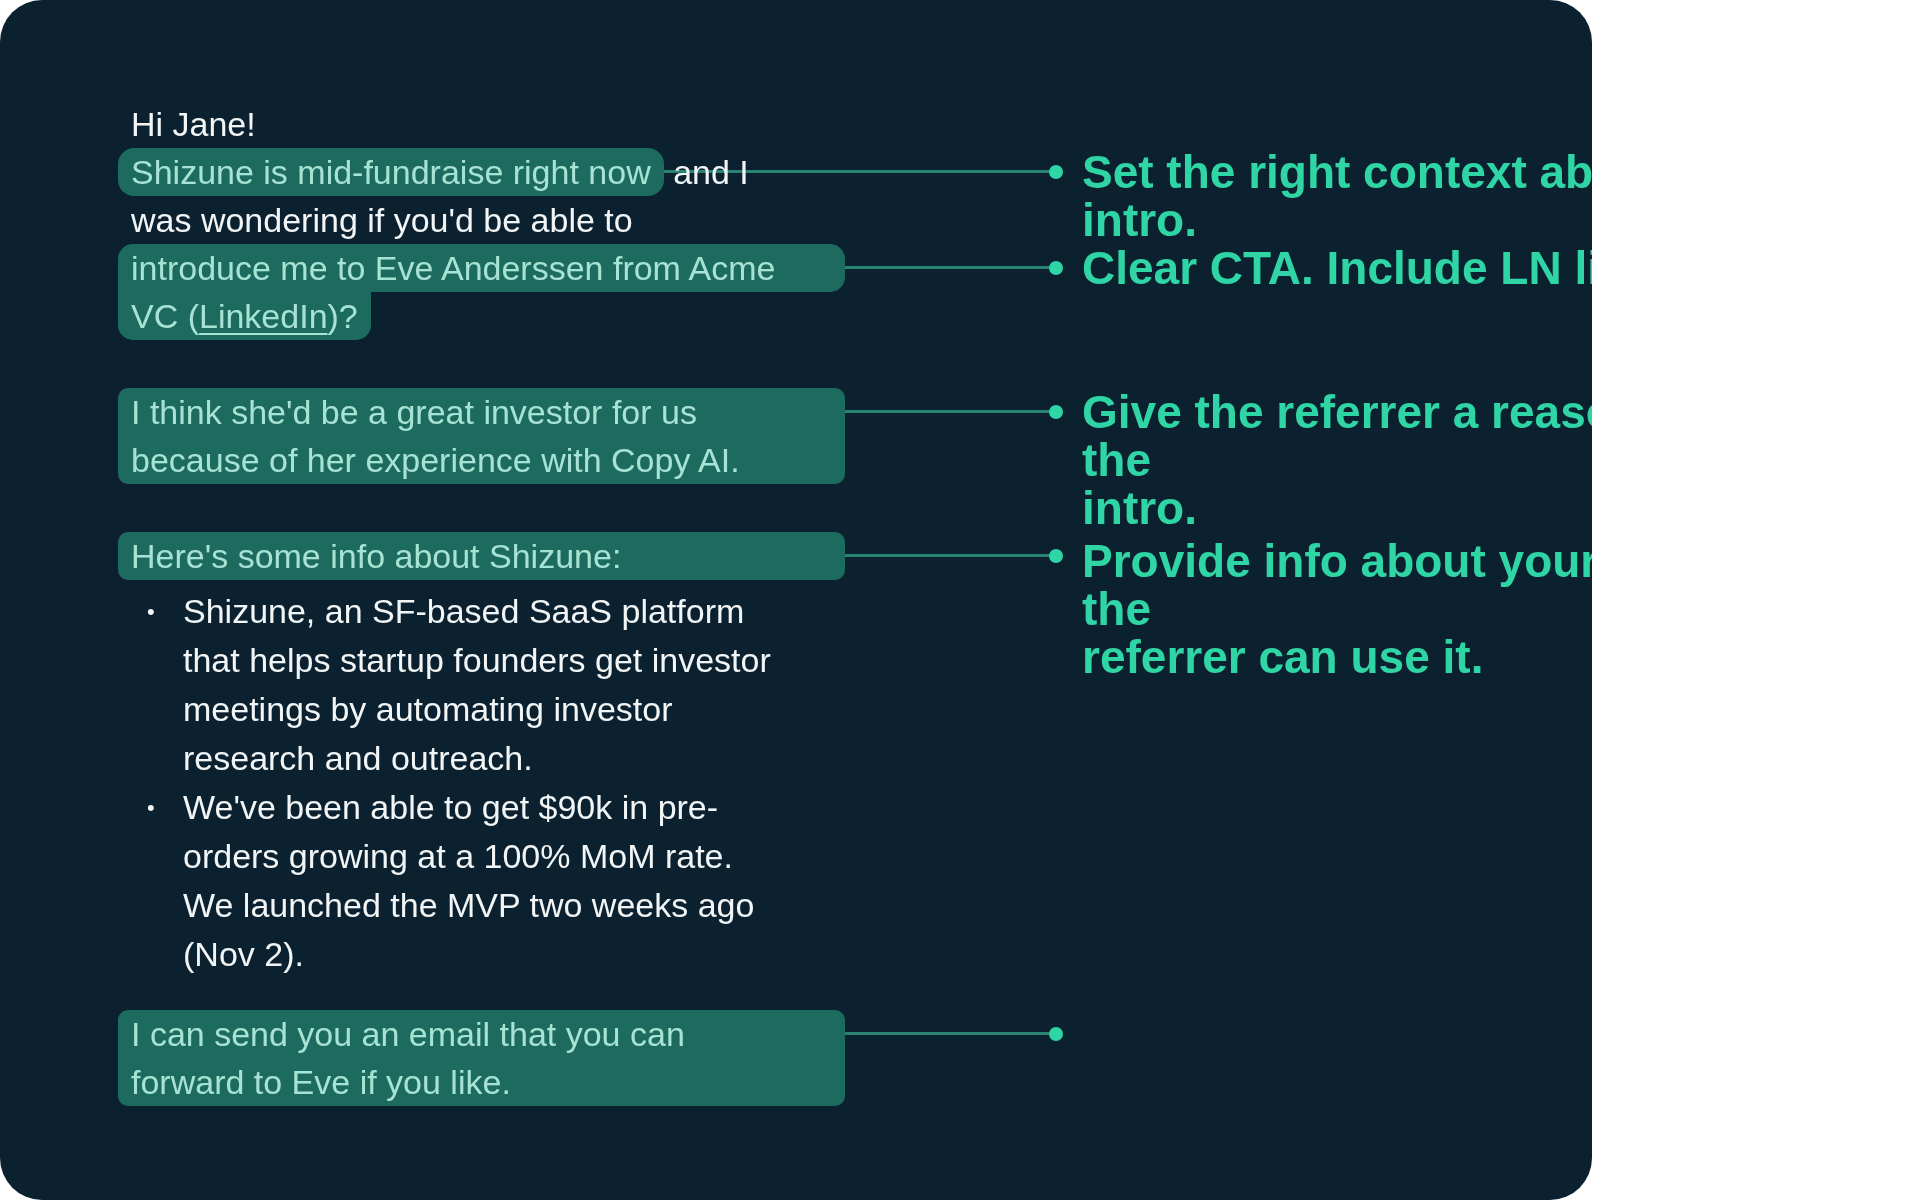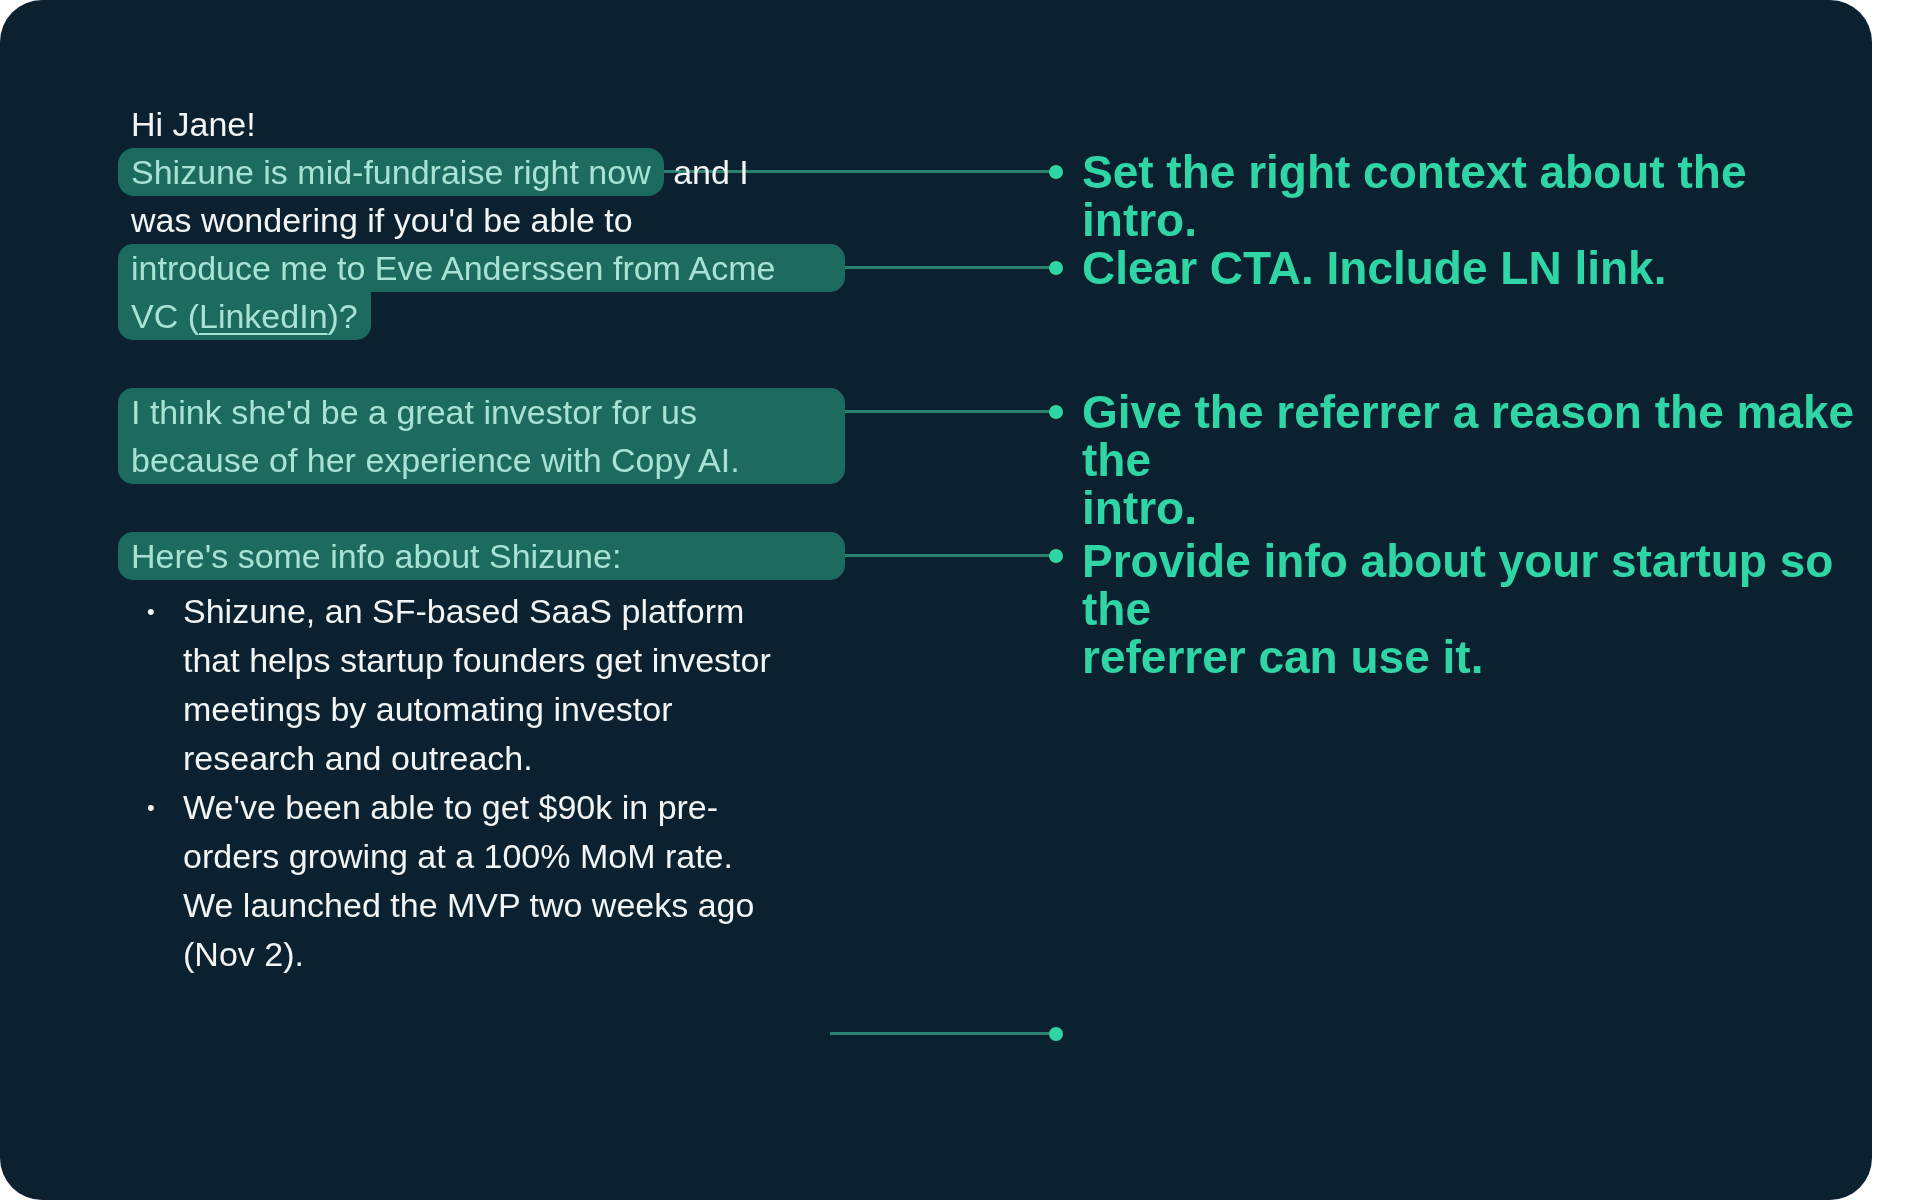--- a/index.html
+++ b/index.html
@@ -7,21 +7,21 @@
     --outer-bg:#ffffff;
     --highlight-bg:#1d6a5f;
     --highlight-text:#a7e3d3;
     --body-text:#f1f5f5;
     --annotation:#30d5a5;
     --connector:#2a8270;
   }
   html,body{margin:0;padding:0;background:var(--outer-bg);}
   .canvas{
     position:relative;
-    width:1872px;height:1200px;
+    width:1592px;height:1200px;
     background:var(--canvas-bg);
     border-radius:42px;
     overflow:hidden;
     font-family:"Liberation Sans","DejaVu Sans",sans-serif;
   }
 
   
   .email{
     position:absolute;left:131px;top:100px;width:770px;
     font-size:34px;line-height:48px;color:var(--body-text);
@@ -36,21 +36,21 @@
     padding:0 13px;margin-left:-13px;
     border-radius:16px;
   }
   .hl-inline.merge-bottom{border-radius:0 0 15px 15px;}
   .hl-block{
     box-sizing:border-box;
     background:var(--highlight-bg);
     color:var(--highlight-text);
     width:727px;margin-left:-13px;
     padding:0 13px;
-    border-radius:15px;
+    border-radius:10px;
     white-space:pre-line;
   }
   .hl-block.merge-top{border-radius:15px 15px 15px 0;}
   .gap{height:48px;}
   .lnk{
     color:var(--highlight-text);
     text-decoration:underline;
     text-decoration-thickness:2px;
     text-underline-offset:5px;
     cursor:pointer;
@@ -121,20 +121,22 @@
       <div class="bullet-item"><span class="bullet-marker">•</span><span>Shizune, an SF-based SaaS platform
 that helps startup founders get investor
 meetings by automating investor
 research and outreach.</span></div>
       <div class="bullet-item"><span class="bullet-marker">•</span><span>We've been able to get $90k in pre-
 orders growing at a 100% MoM rate.
 We launched the MVP two weeks ago
 (Nov 2).</span></div>
     </div>
 
+    <div class="hl-block offer">I can send you an email that you can
+forward to Eve if you like.</div>
   </div>
 
   <div class="dot d1"></div>
   <div class="dot d2"></div>
   <div class="dot d3"></div>
   <div class="dot d4"></div>
   <div class="dot d5"></div>
 
   <div class="ann a1">Set the right context about the intro.</div>
   <div class="ann a2">Clear CTA. Include LN link.</div>

